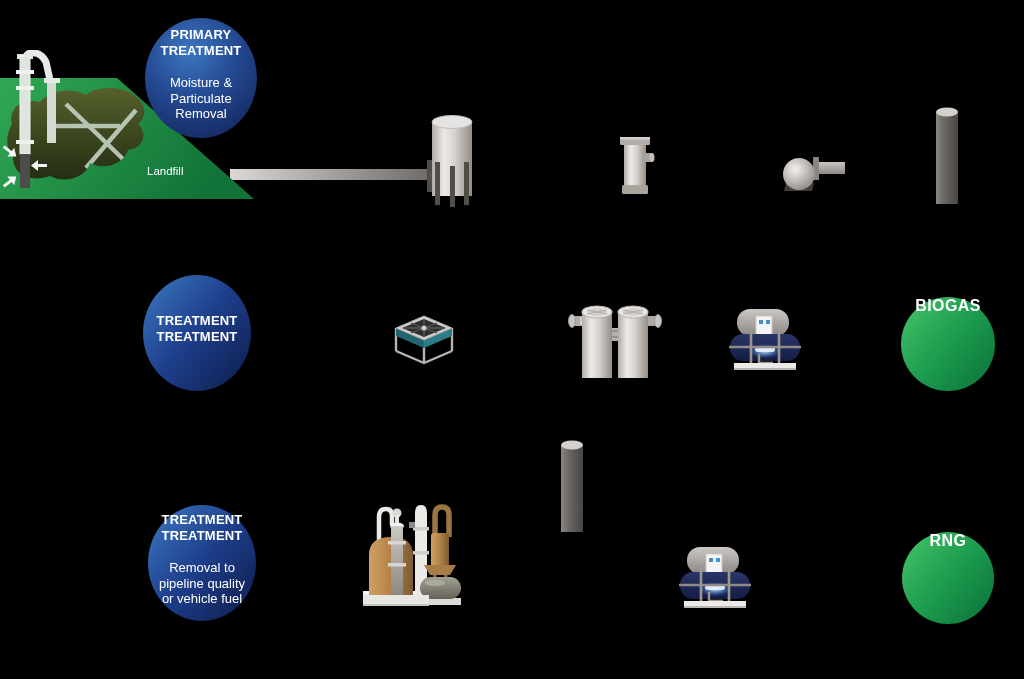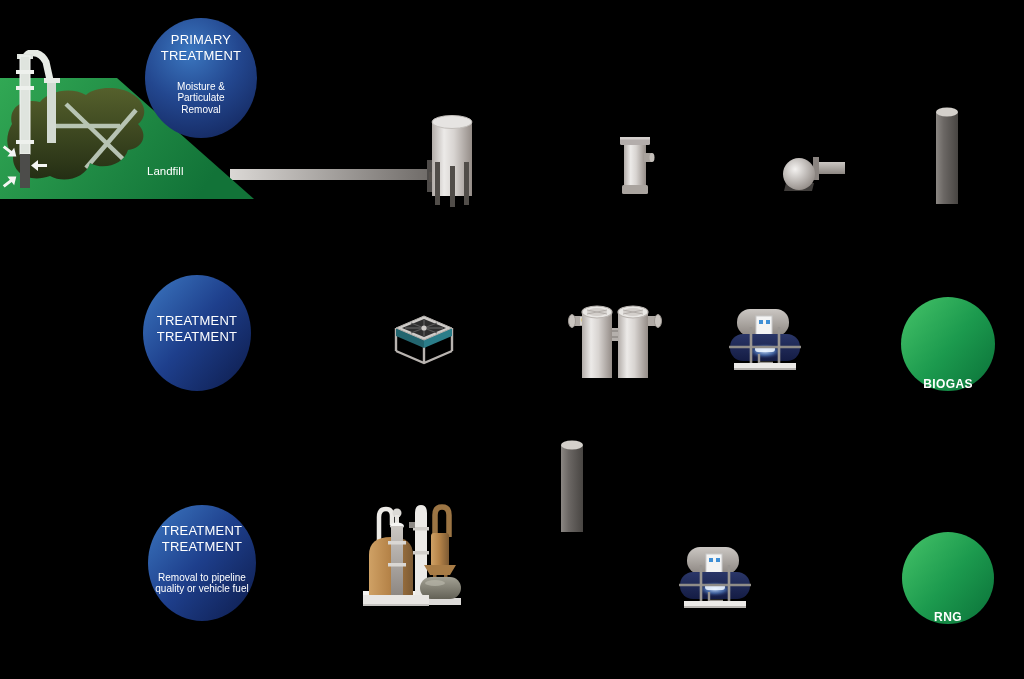--- a/index.html
+++ b/index.html
@@ -9,24 +9,24 @@
   }
   .abs{position:absolute;}
   
   .circle{
     position:absolute;border-radius:50%;display:flex;flex-direction:column;
     align-items:center;justify-content:center;text-align:center;color:#fff;
   }
   .stage-blue{background:radial-gradient(circle at 40% 28%, #3b77c0 0%, #23478f 45%, #101f52 100%);}
   .stage-blue2{background:linear-gradient(130deg, #3d7ac3 0%, #1e3f8c 48%, #0d1b4a 100%);}
   .output-green{background:linear-gradient(130deg, #46c469 0%, #1c9a4e 52%, #0a7038 100%);}
-  .circle .t{font-weight:normal;font-size:13px;line-height:1.22;letter-spacing:.2px;}
-  .circle .s{font-size:10px;line-height:1.18;margin-top:17px;width:86px;}
+  .circle .t{font-weight:bold;font-size:13px;line-height:1.22;letter-spacing:.2px;}
+  .circle .s{font-size:13px;line-height:1.18;margin-top:17px;width:86px;}
   .circle.adv .s{width:98px;}
-  .circle.out{font-weight:bold;font-size:12px;letter-spacing:.4px;justify-content:flex-end;}
+  .circle.out{font-weight:bold;font-size:16px;letter-spacing:.4px;justify-content:flex-start;}
   .pad-up{padding-bottom:8px;}
   svg{display:block;}
 </style>
 </head>
 <body>
 
 <div class="canvas">
 
   <svg width="0" height="0" style="position:absolute" aria-hidden="true">
     <defs>

